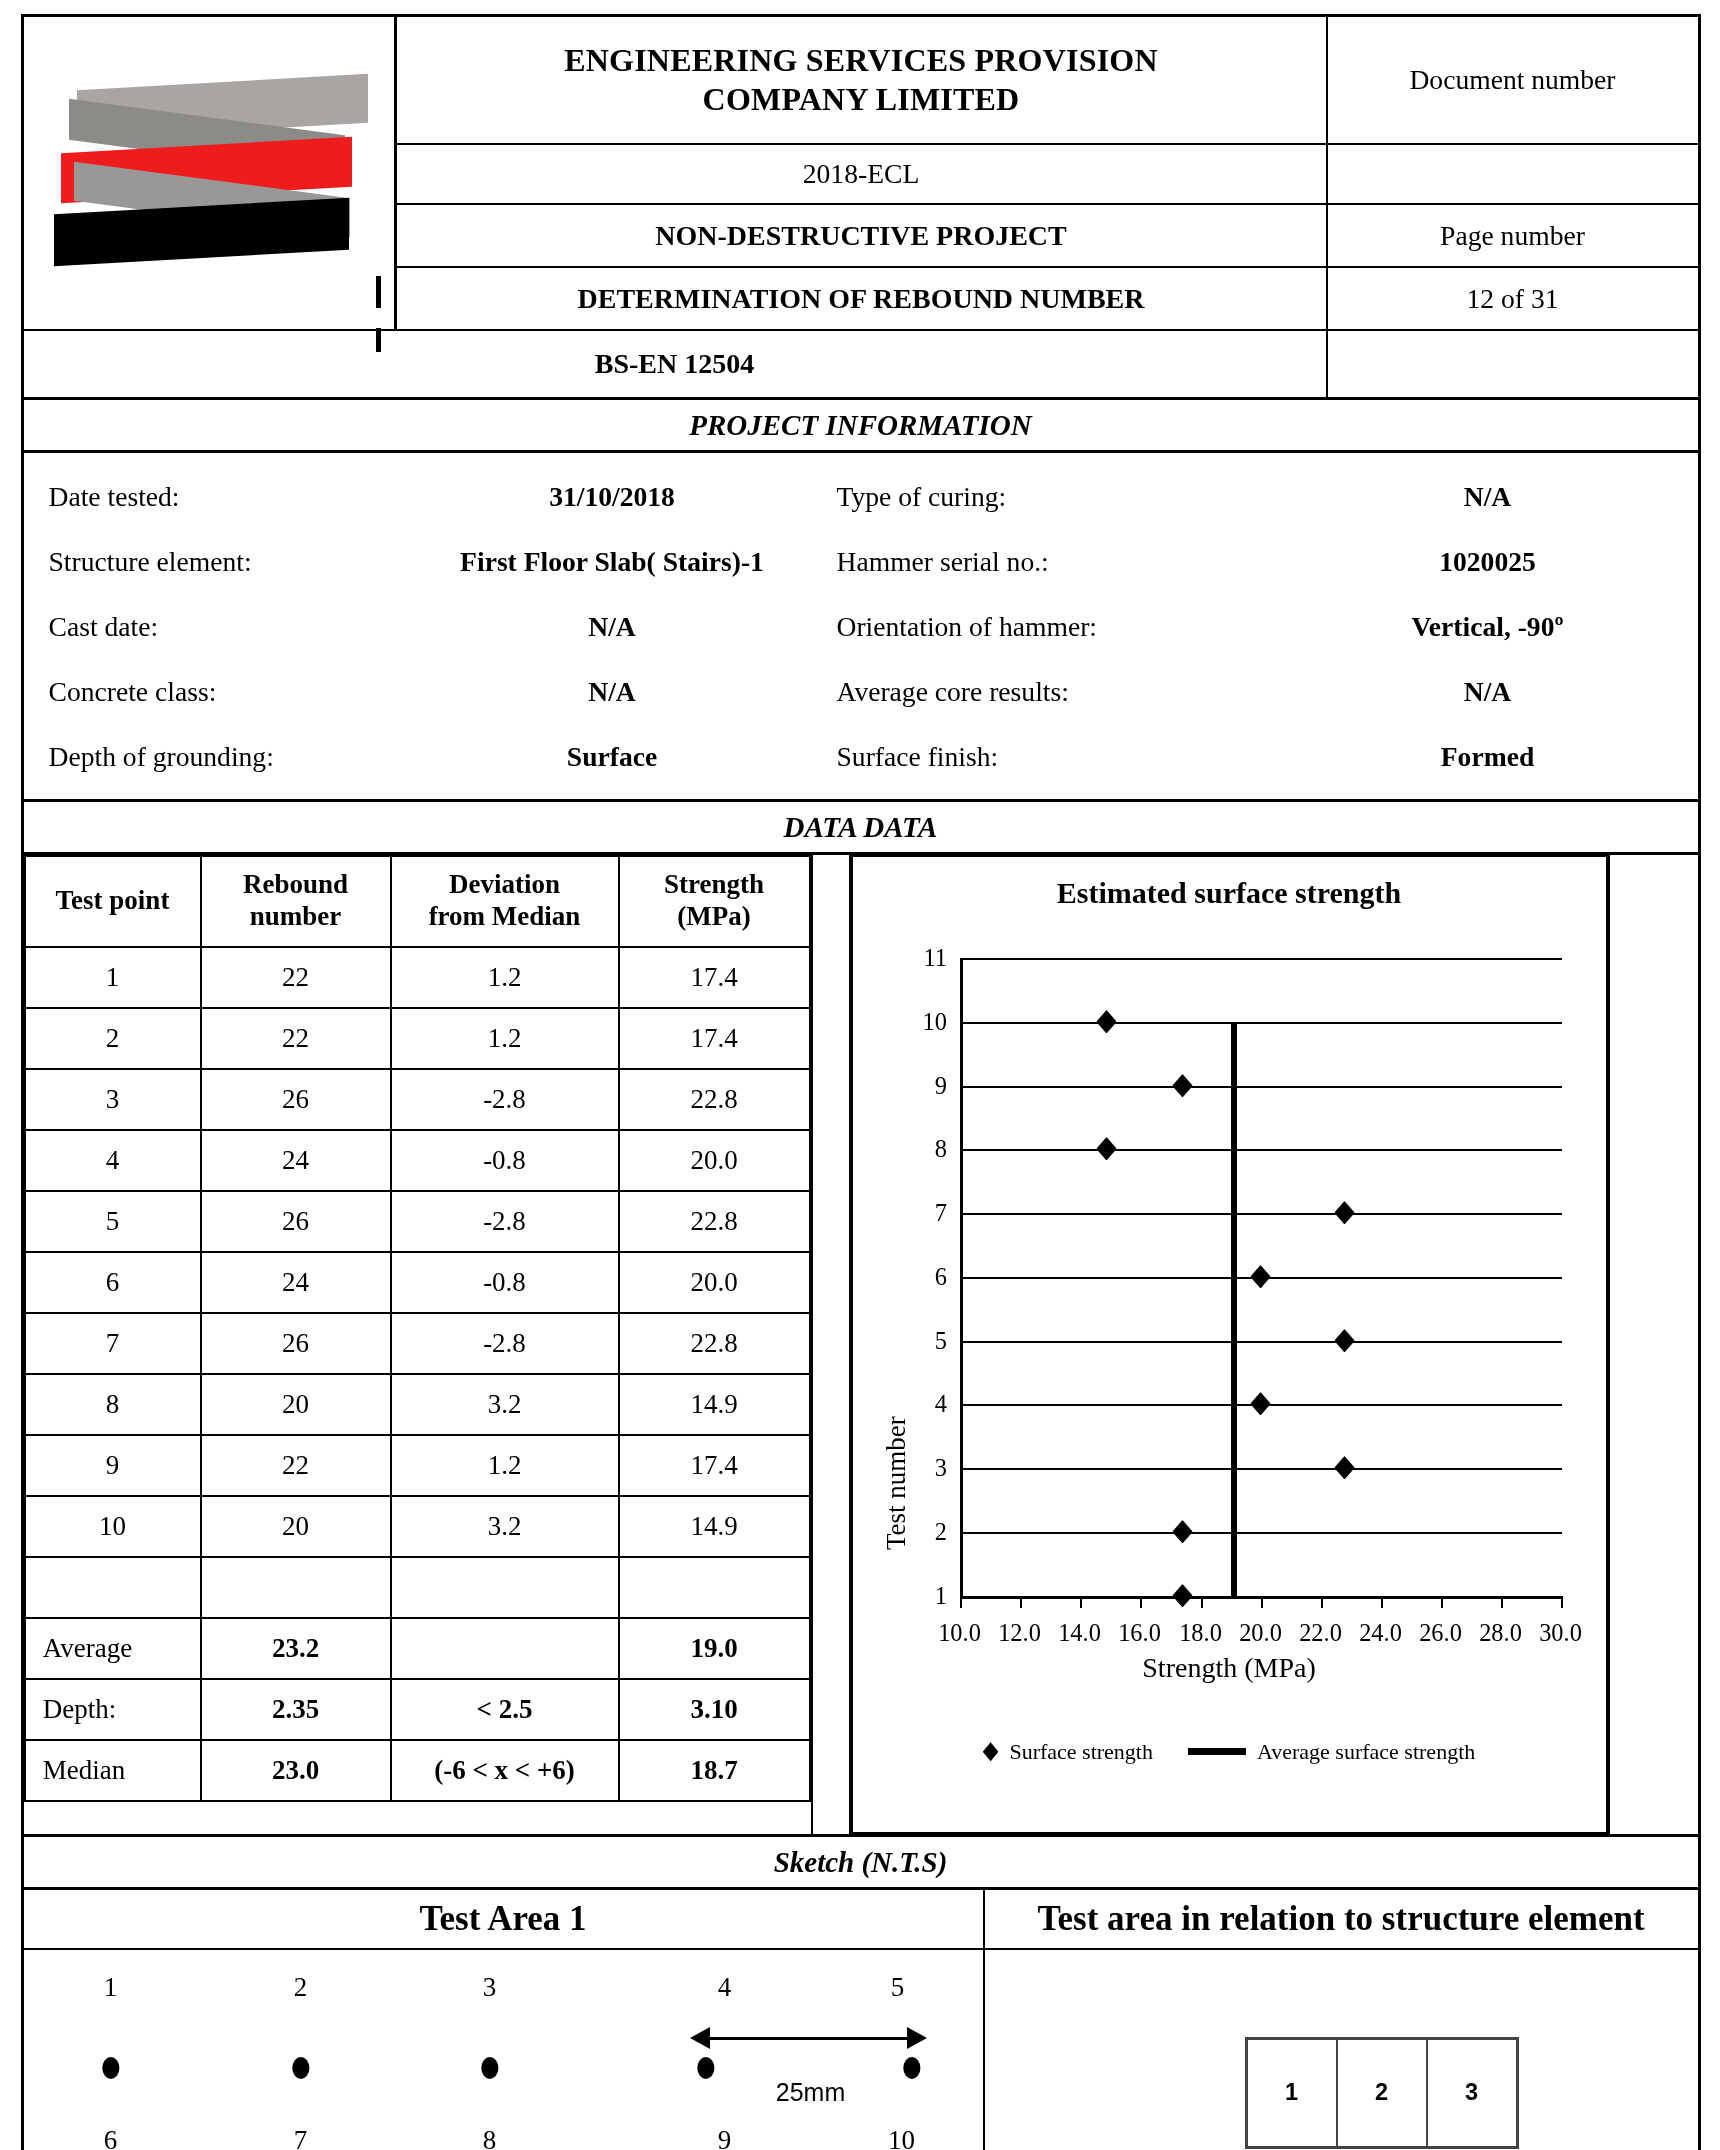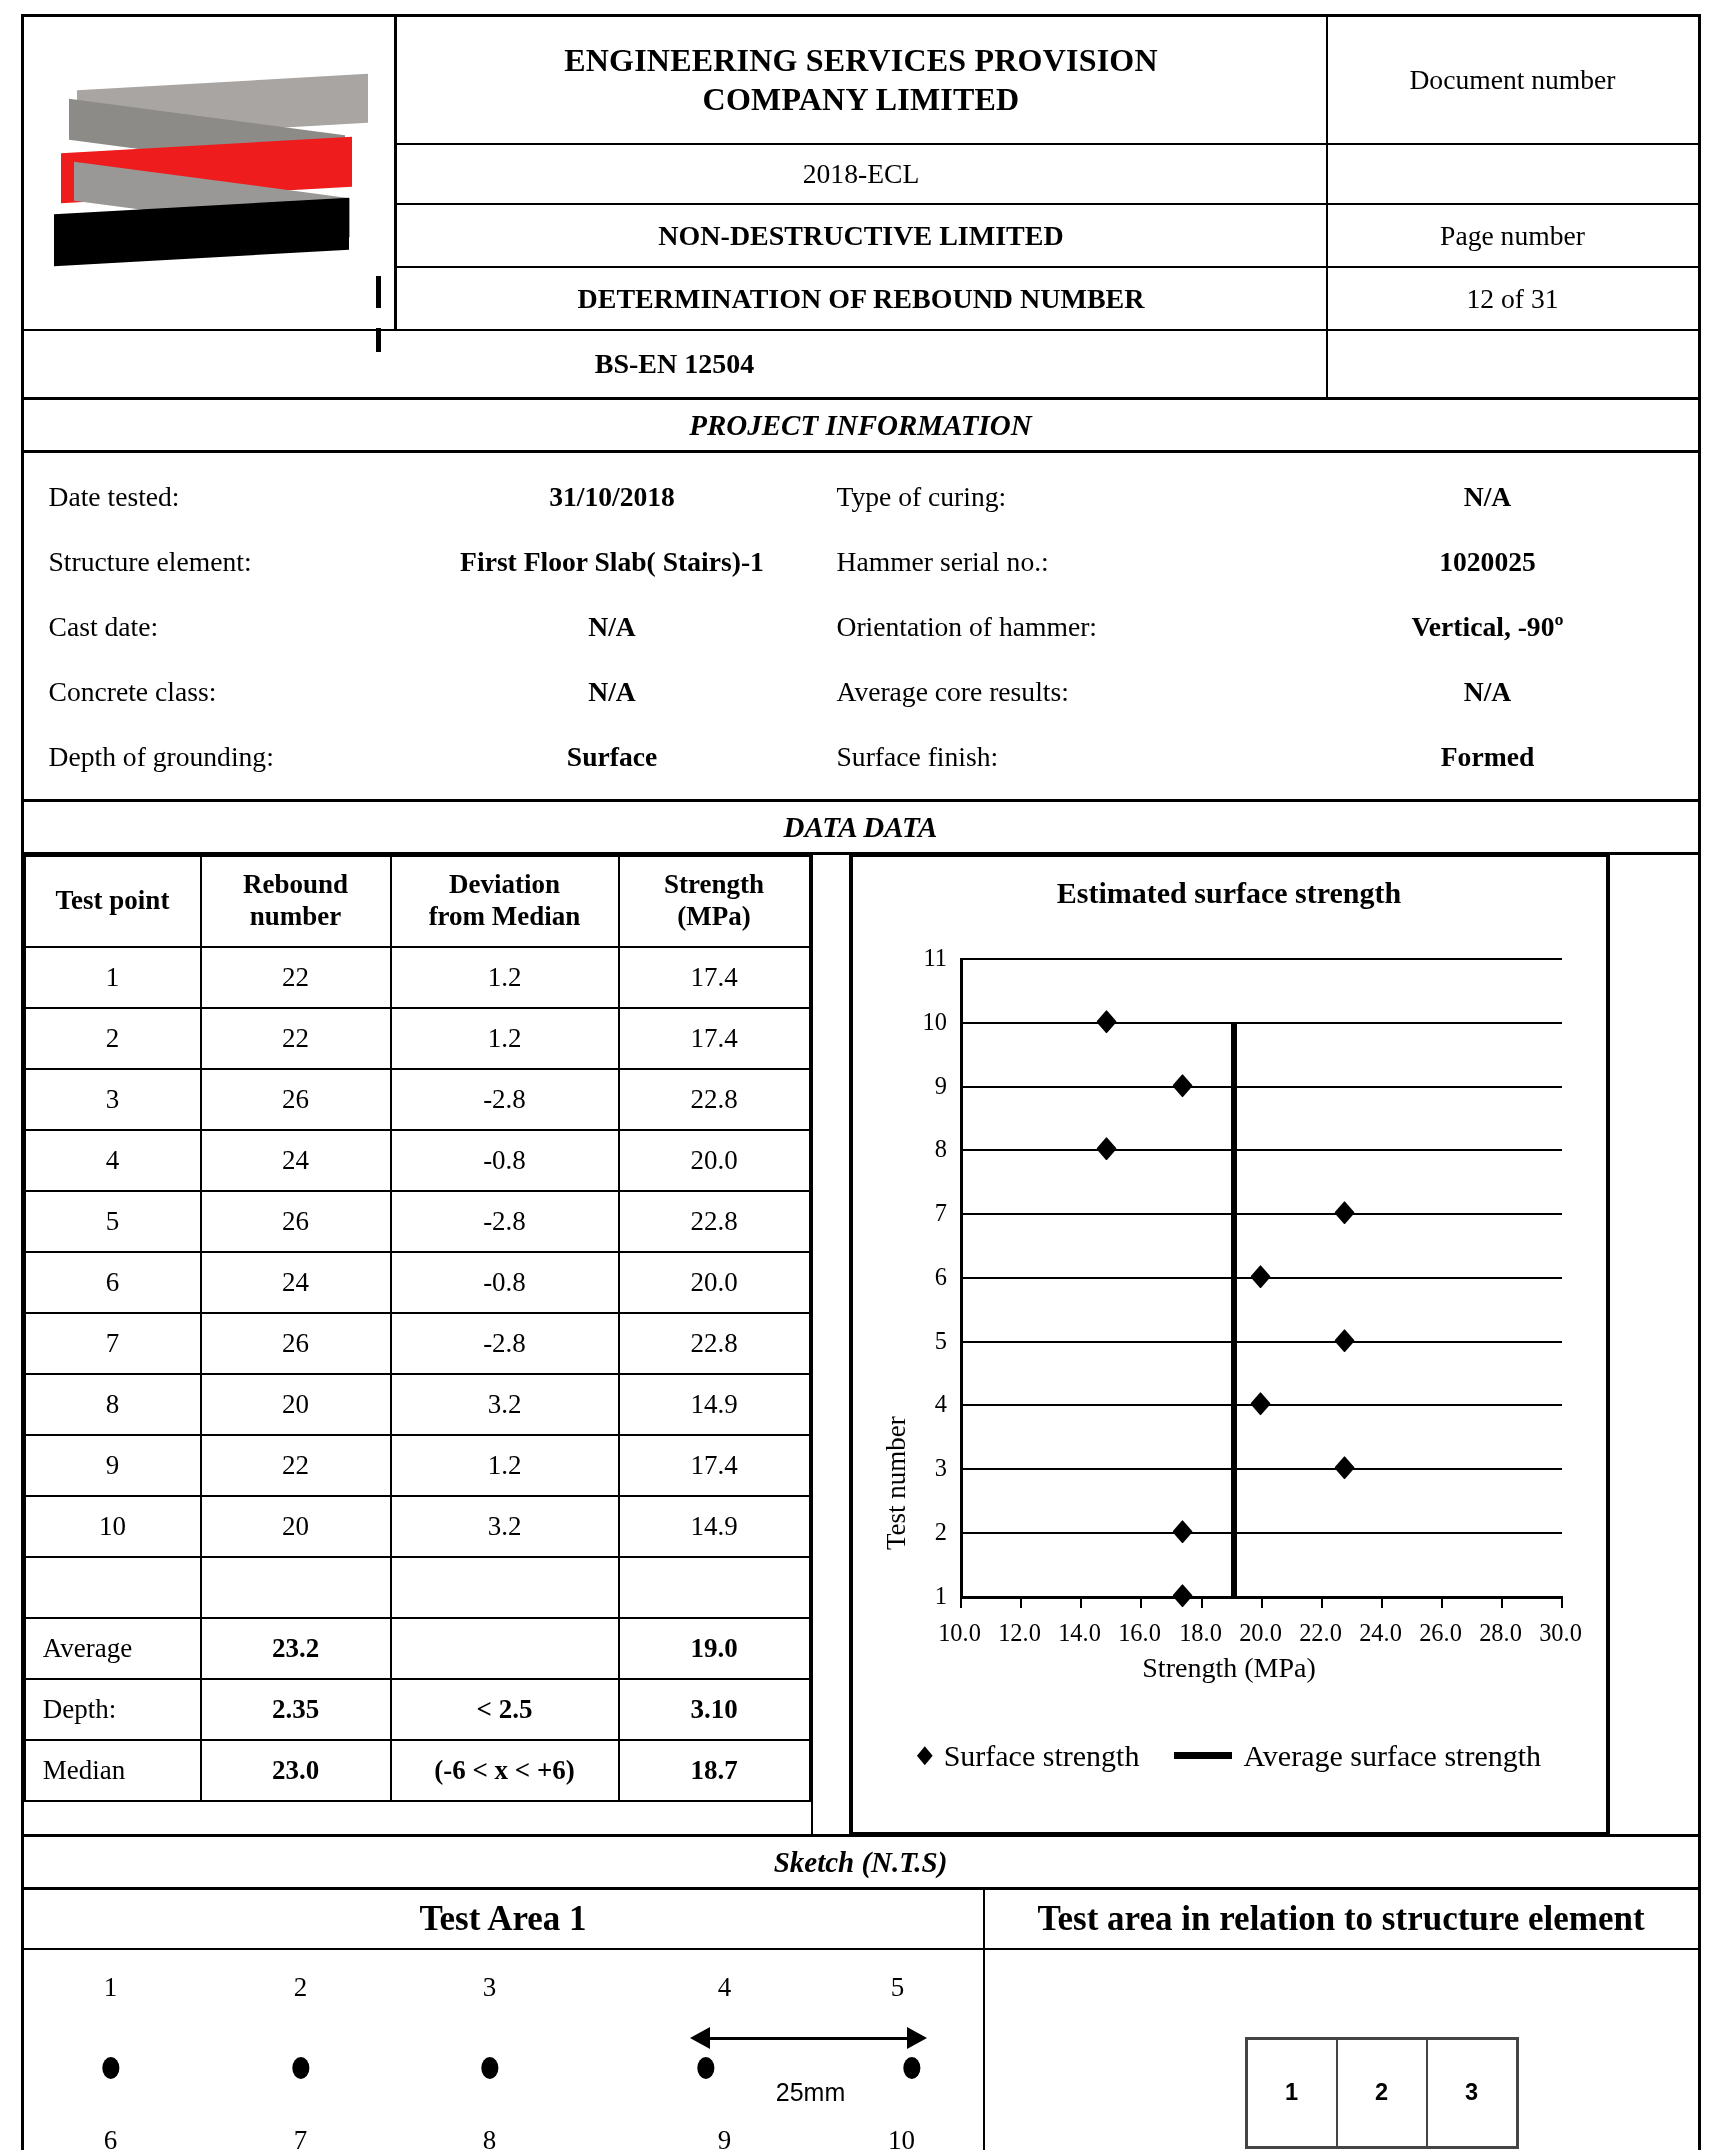--- a/index.html
+++ b/index.html
@@ -69,21 +69,21 @@
   .xtickmark{position:absolute;width:0;height:12.6px;border-left:2.4px solid #000;}
   .xtl{position:absolute;transform:translateX(-50%);font-size:24.4px;white-space:nowrap;text-align:center;}
   .avgline{position:absolute;width:0;border-left:6.3px solid #000;}
   .pt{position:absolute;width:20.5px;height:23.6px;background:#000;
       transform:translate(-50%,-50%);
       clip-path:polygon(50% 0%,100% 50%,50% 100%,0% 50%);}
   .ylabel{position:absolute;font-size:27px;white-space:nowrap;
           transform:rotate(-90deg);transform-origin:left top;}
   .xlabel{position:absolute;left:0;right:0;text-align:center;font-size:28px;}
   .legend{position:absolute;left:0;right:0;display:flex;justify-content:center;
-          align-items:center;gap:35px;font-size:30px;}
+          align-items:center;gap:35px;font-size:22px;}
   .lg-item{display:flex;align-items:center;gap:11px;}
   .lg-dia{width:15.7px;height:19px;background:#000;
           clip-path:polygon(50% 0%,100% 50%,50% 100%,0% 50%);}
   .lg-line{width:58px;height:7px;background:#000;}
 
   
   .sk th,.sk td{border:2px solid #000;}
   .sk .hdr{font-weight:bold;font-size:35px;text-align:center;height:58px;}
   .sketchL{position:relative;height:331px;}
   .sketchR{position:relative;height:331px;}
@@ -135,21 +135,21 @@
 </tr>
 
 <tr>
   <td class="right-col" style="height:58px;">
     <div class="doc-val">2018-ECL</div>
   </td>
 </tr>
 
 <tr>
   <td style="height:61px;">
-    <div class="hdr-line">NON-DESTRUCTIVE LIMITED</div>
+    <div class="hdr-line">NON-DESTRUCTIVE PROJECT</div>
   </td>
   <td class="right-col" style="height:61px;">
     <div class="doc-lbl">Page number</div>
   </td>
 </tr>
 
 <tr>
   <td style="height:61px;">
     <div class="hdr-line">DETERMINATION OF REBOUND NUMBER</div>
   </td>

